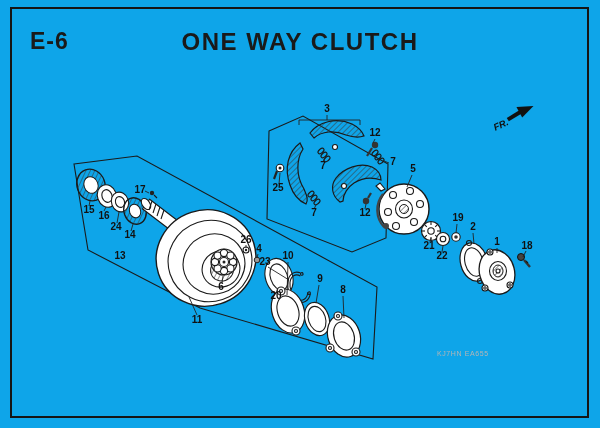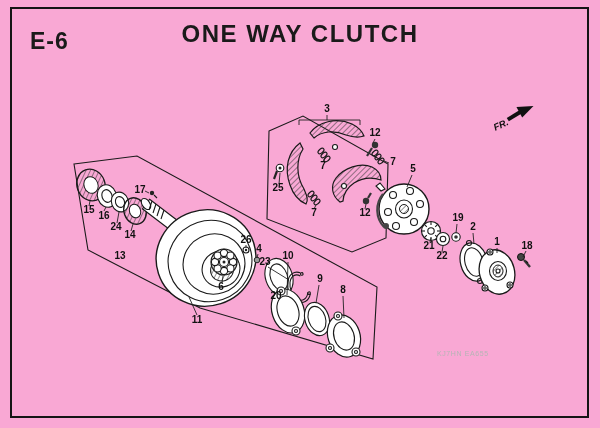--- a/index.html
+++ b/index.html
@@ -1,29 +1,29 @@
 <!DOCTYPE html>
 <html><head>
 <meta charset="utf-8">
 <style>
   html,body{margin:0;padding:0;background:#d8d8d8;}
   .page{
-    position:relative;width:600px;height:428px;background:#f9a8d4;
+    position:relative;width:600px;height:428px;background:#0ea5e9;
     font-family:"Liberation Sans", sans-serif;overflow:hidden;
   }
   .frame{
     position:absolute;left:10px;top:7px;width:579px;height:411px;
     border:2.5px solid #151515;box-sizing:border-box;pointer-events:none;
   }
   .section-code{
     position:absolute;left:30px;top:28px;
     font-size:23px;font-weight:700;color:#1a1a1a;letter-spacing:1px;
   }
   .page-title{
-    position:absolute;left:50%;top:20px;transform:translateX(-50%);
+    position:absolute;left:50%;top:28px;transform:translateX(-50%);
     font-size:24px;font-weight:700;color:#1a1a1a;letter-spacing:1.5px;white-space:nowrap;
   }
   svg{position:absolute;left:0;top:0;}
   .ln{stroke:#1a1a1a;stroke-width:1.1;fill:none;}
   .lnf{stroke:#1a1a1a;stroke-width:1.1;fill:#ffffff;}
   .part-label{font:700 10px "Liberation Sans",sans-serif;fill:#111;text-anchor:middle;}
   .leader{stroke:#222;stroke-width:0.9;fill:none;}
 </style>
 </head>
 <body>

